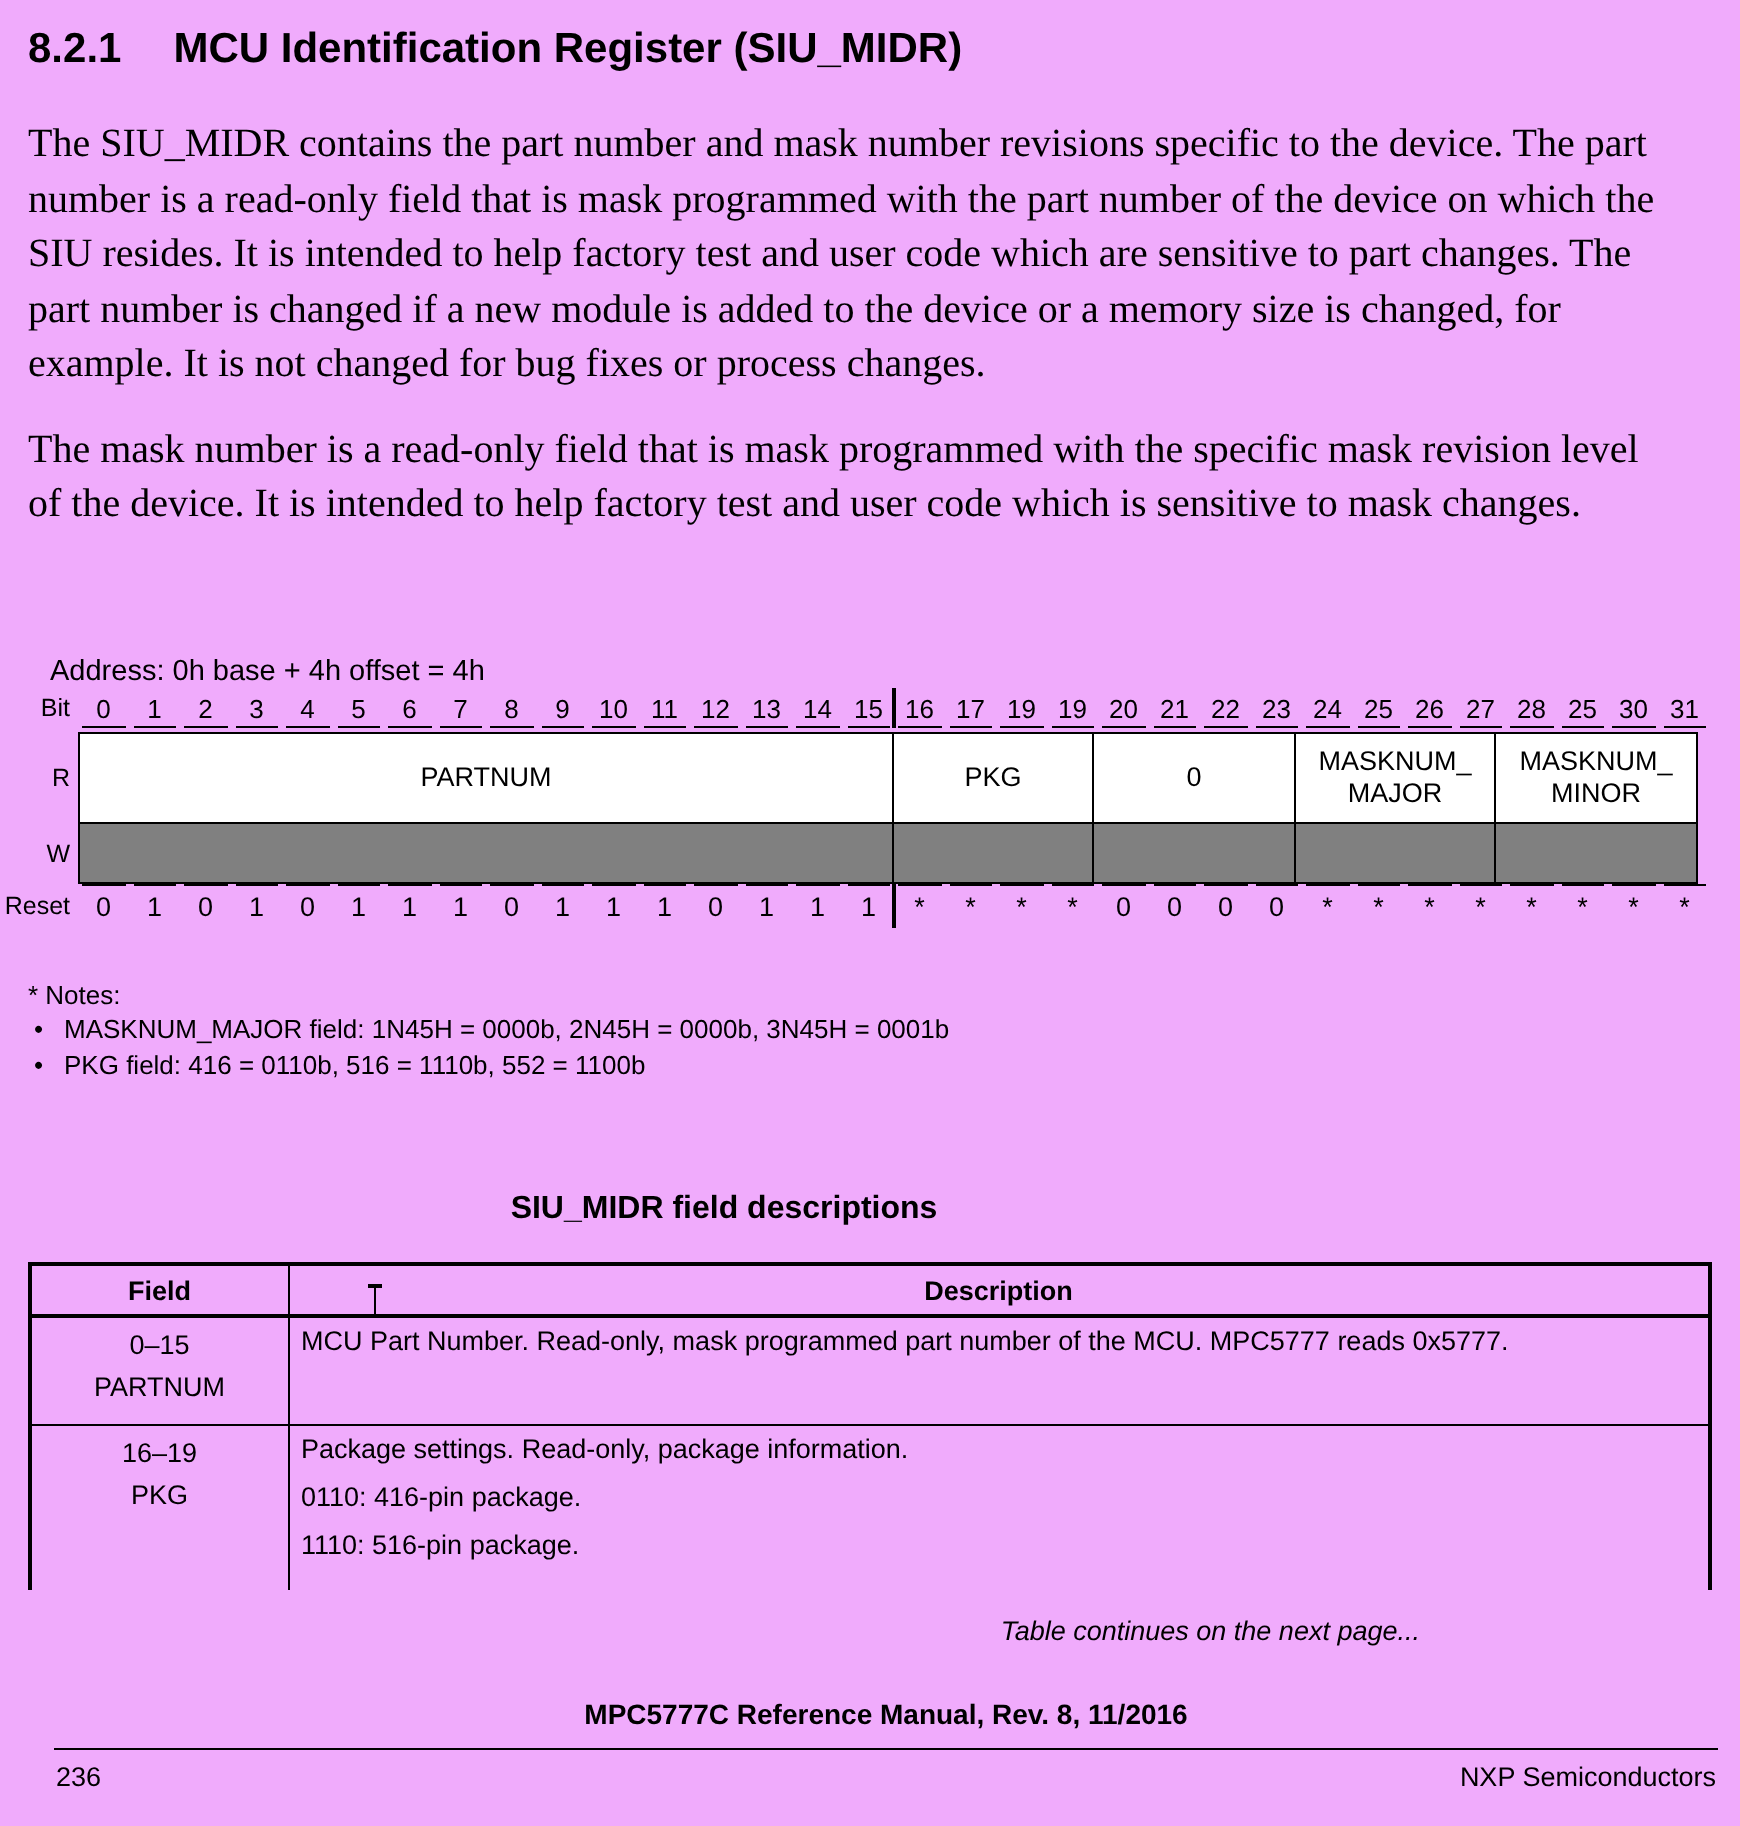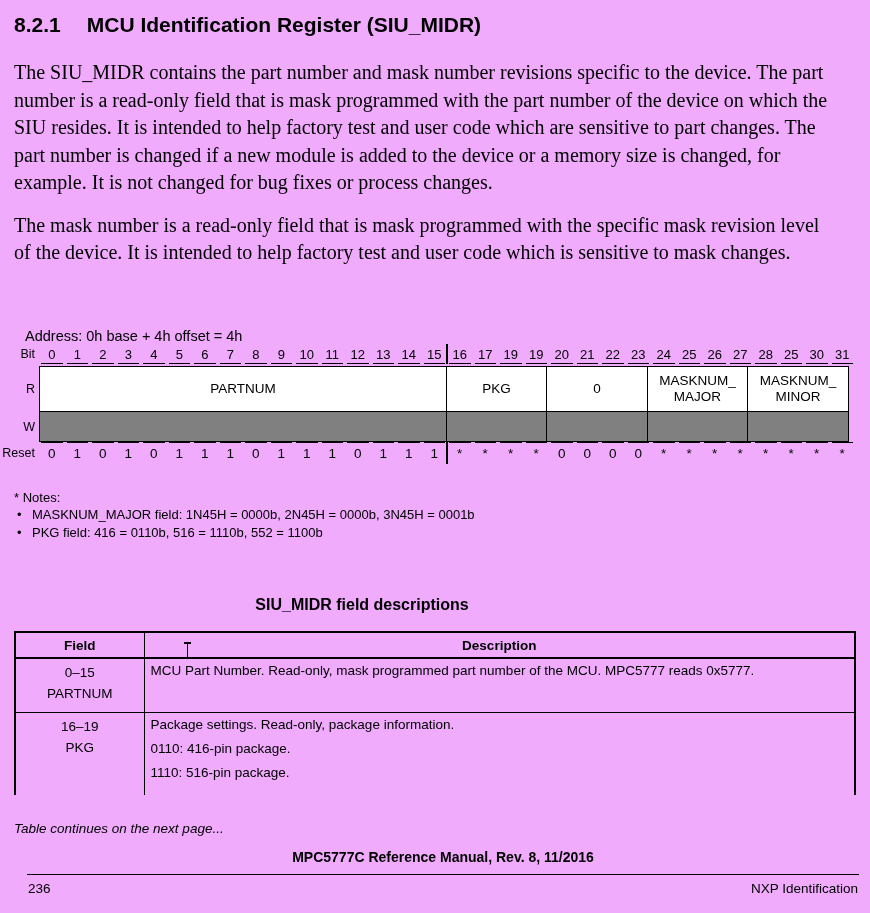--- a/index.html
+++ b/index.html
@@ -62,21 +62,21 @@
     height:26px; text-align:center; }
   table.ft th.c-field { width:129px; border-right:1px solid #000; }
   table.ft td { vertical-align:top; border-top:1px solid #000; }
   td.ft-field { width:129px; border-right:1px solid #000; text-align:center;
     padding-top:3px; }
   .ft-bits, .ft-name { line-height:21px; }
   td.ft-desc { padding:4px 6px 6px 6px; }
   td.ft-desc p { line-height:16px; margin-bottom:8px; }
   tr.row-0 { height:54px; }
   tr.row-1 { height:67px; }
-  .continues { margin-top:26px; text-align:left; font-style:italic;
+  .continues { margin-top:13px; text-align:right; font-style:italic;
     font-size:13.5px; }
 
   
   .footer { position:absolute; top:849px; left:0; right:0;margin-left:16px; }
   .f-manual { text-align:center; font-weight:bold; font-size:14px; }
   .f-rule { margin:9px 11px 0 11px; border-top:1.5px solid #000; }
   .f-row { display:flex; justify-content:space-between; margin:6px 12px 0 12px;
     font-size:13.5px; }
 
   
@@ -248,21 +248,21 @@
         </tbody>
     </table>
     <div class="continues">Table continues on the next page...</div>
   </div>
 
   <div class="footer">
     <div class="f-manual">MPC5777C Reference Manual, Rev. 8, 11/2016</div>
     <div class="f-rule"></div>
     <div class="f-row">
       <span>236</span>
-      <span>NXP Identification</span>
+      <span>NXP Semiconductors</span>
     </div>
   </div>
 
   <div class="ibeam">
     <div class="bar-t"></div>
       <div class="stem"></div>
       <div class="bar-b"></div>
   </div>
 
 </div>

